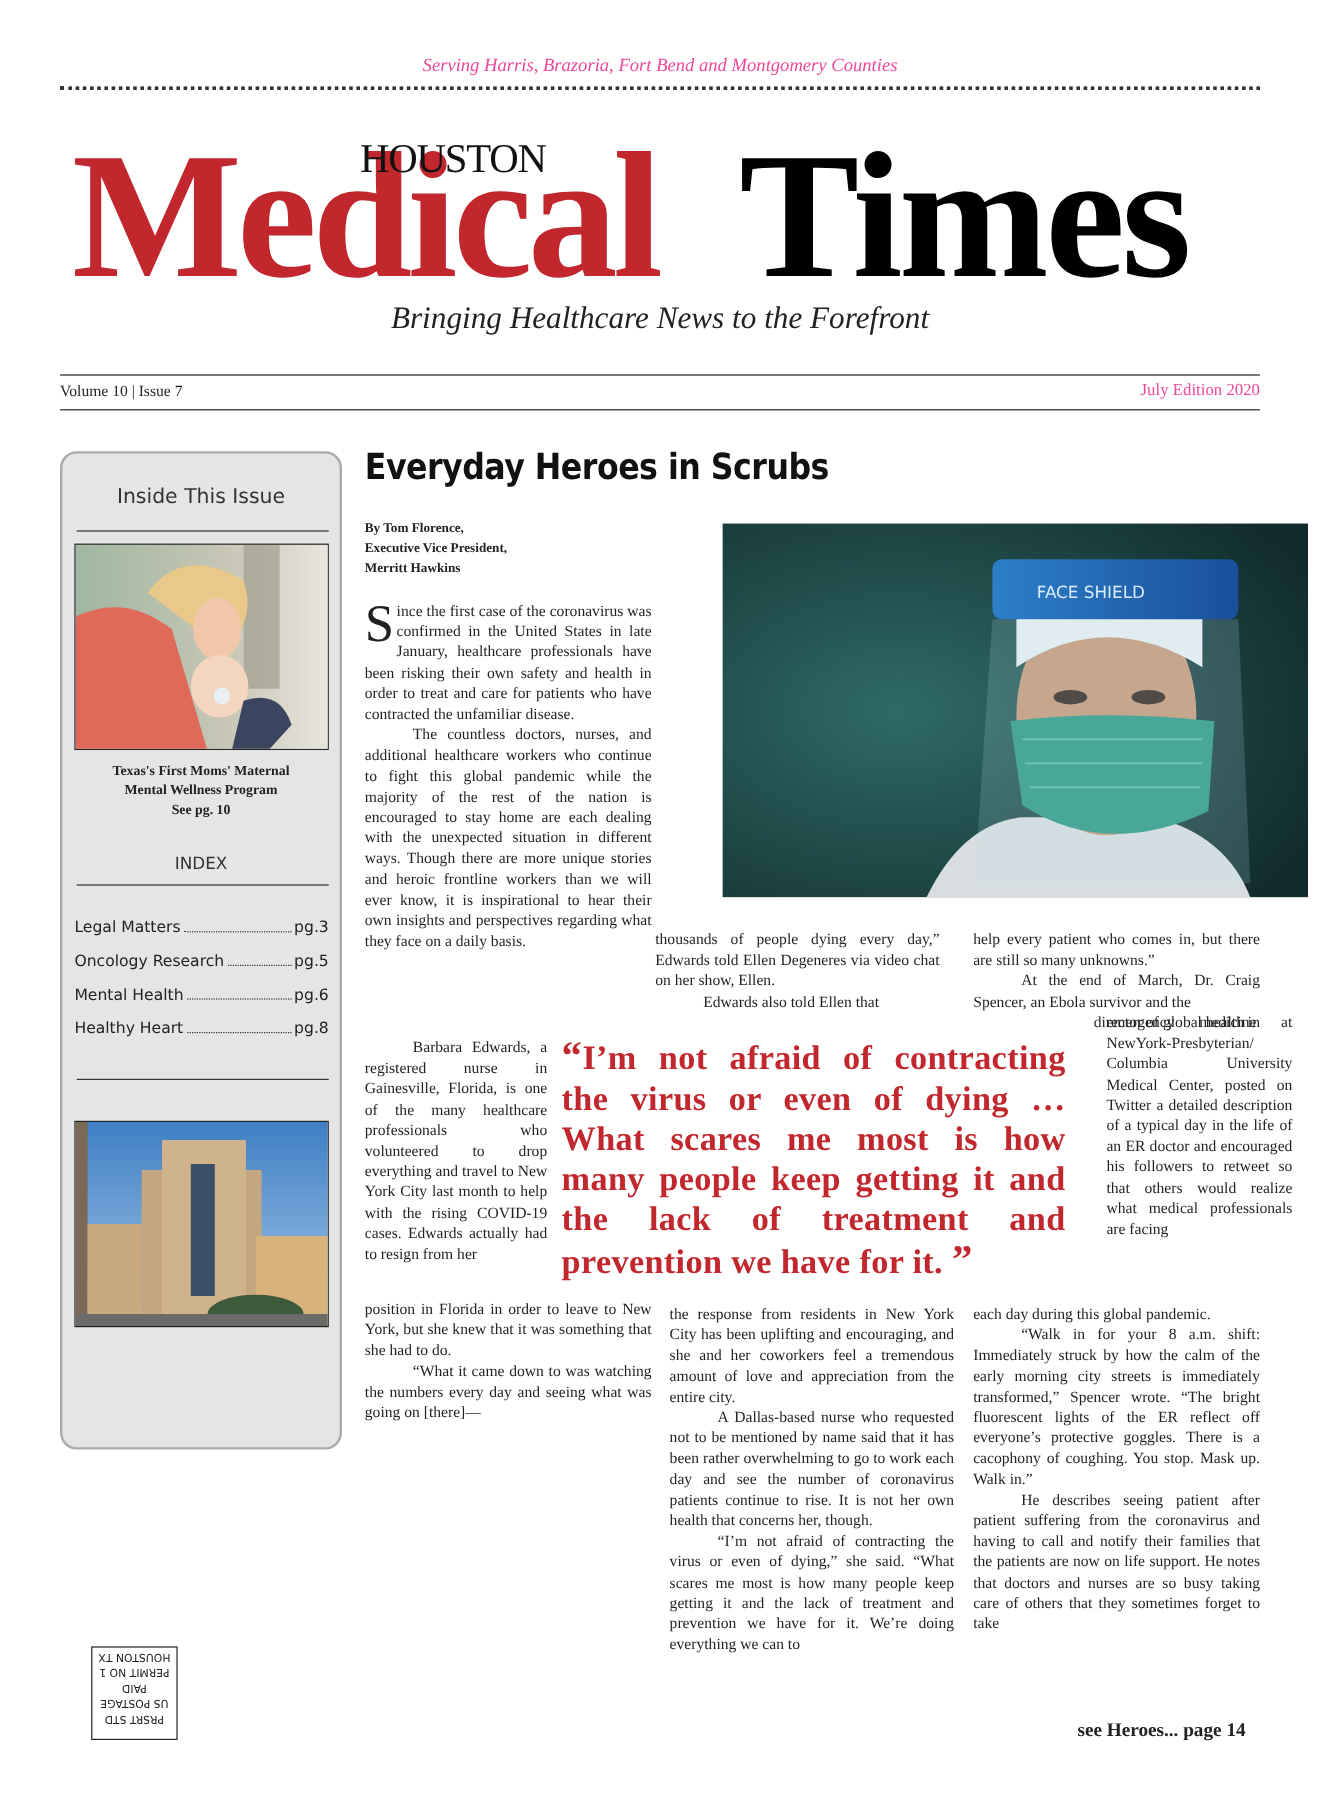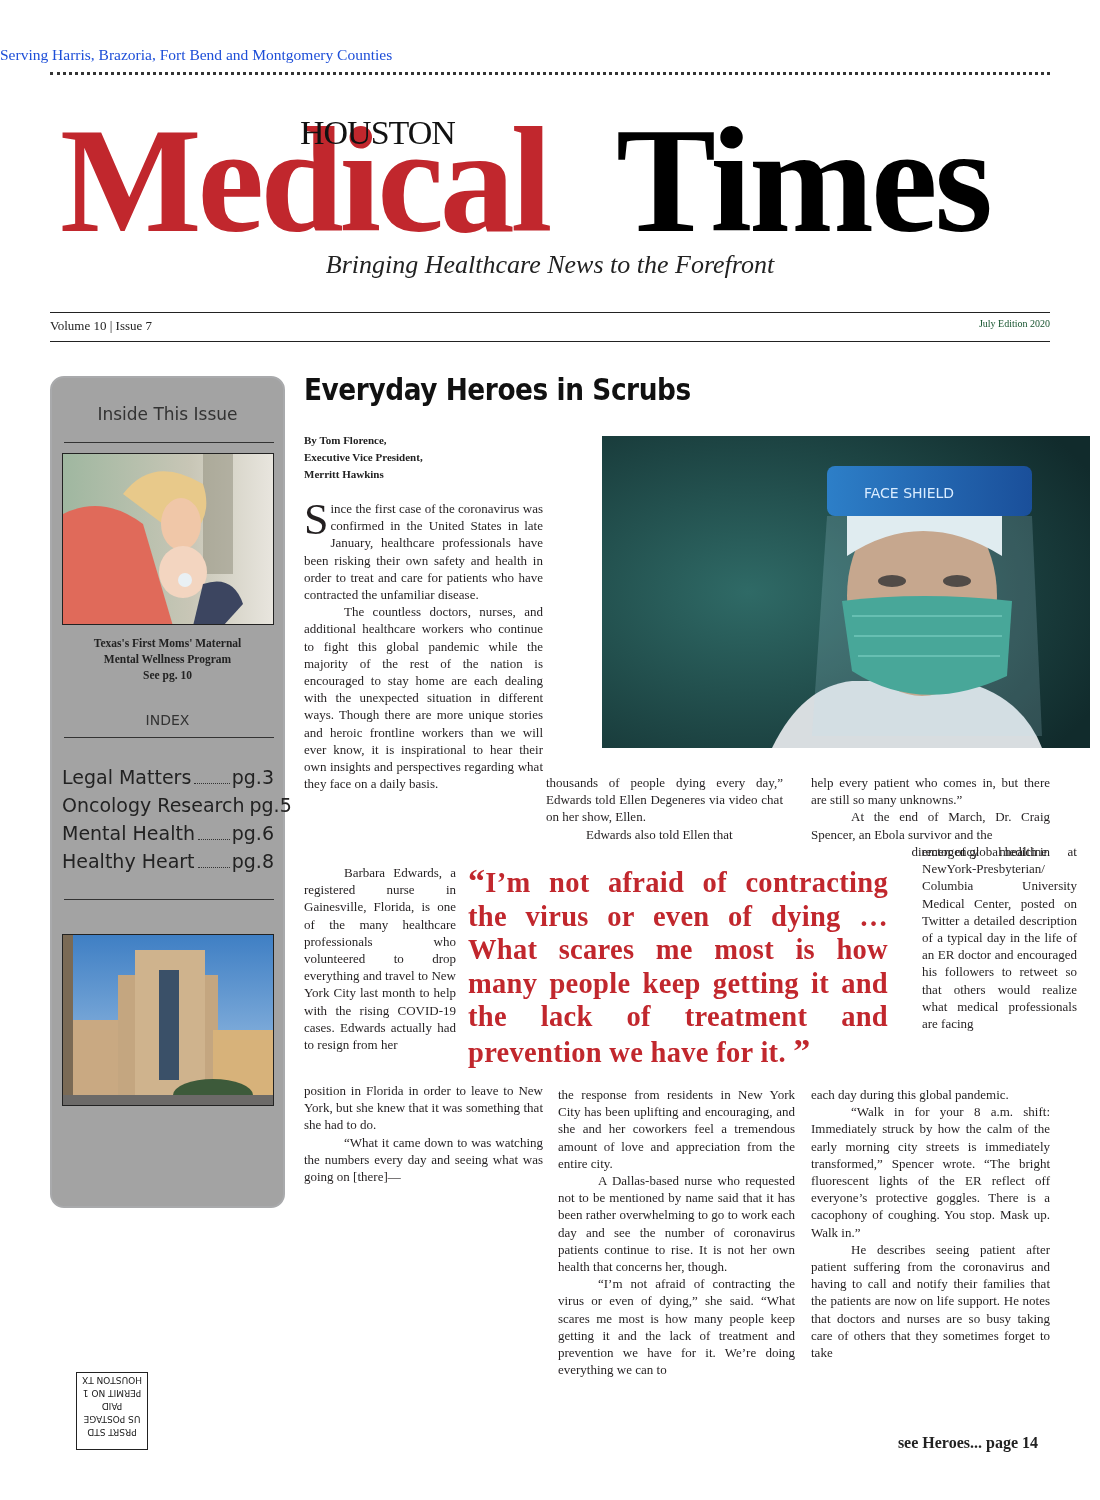--- a/index.html
+++ b/index.html
@@ -1,36 +1,36 @@
 <!DOCTYPE html>
 <html><head>
 <meta charset="utf-8">
 <style>
   html, body { margin:0; padding:0; background:#ffffff; }
   body { width:1100px; height:1500px; position:relative; overflow:hidden; color:#231f20; font-family:"Liberation Serif", "DejaVu Serif", serif; }
   .abs { position:absolute; }
-  .serving { left:0; width:1100px; top:46px; text-align:left; font-size:15.5px; color:#1d4ed8; }
+  .serving { left:0; width:1100px; top:46px; text-align:center; font-style:italic; font-size:15.5px; color:#ec4899; }
   .dots { left:50px; width:1000px; top:72px; height:0; border-top:3px dotted #333; }
   .mast { left:60px; top:100px; width:990px; height:170px; }
   .mast .medical { position:absolute; left:0; top:0; font-family:"Liberation Serif", serif; font-weight:bold; font-size:150px; color:#c1272d; letter-spacing:-4px; line-height:160px; }
   .mast .times { position:absolute; left:556px; top:0; font-family:"Liberation Serif", serif; font-weight:bold; font-size:150px; color:#000; letter-spacing:-3px; line-height:160px; }
   .mast .houston { position:absolute; left:240px; top:14px; font-family:"Liberation Serif", serif; font-size:34px; color:#111; letter-spacing:-1px; background:transparent; }
   .tagline { left:0; width:1100px; top:250px; text-align:center; font-style:italic; font-size:26px; color:#222; }
   .rule-top { left:50px; width:1000px; top:312px; border-top:1.5px solid #222; }
   .rule-bot { left:50px; width:1000px; top:341px; border-top:1.5px solid #222; }
   .vol { left:50px; top:318px; font-size:13px; color:#222; }
-  .edition { right:50px; top:318px; font-size:10px; color:#14532d; }
-
-  .sidebar { left:50px; top:376px; width:235px; height:832px; background:#a3a3a3; border:2px solid #a9aaac; border-radius:14px; box-sizing:border-box; }
+  .edition { right:50px; top:318px; font-size:14px; color:#ec4899; }
+
+  .sidebar { left:50px; top:376px; width:235px; height:832px; background:#e5e5e5; border:2px solid #a9aaac; border-radius:14px; box-sizing:border-box; }
   .sb-title { position:absolute; left:0; width:231px; top:26px; text-align:center; font-family:"DejaVu Sans", sans-serif; font-size:17px; color:#333; }
   .sb-rule { position:absolute; left:12px; width:210px; border-top:1.5px solid #333; }
   .sb-photo { position:absolute; left:10px; width:212px; border:1.5px solid #222; box-sizing:border-box; overflow:hidden; }
   .sb-cap { position:absolute; left:0; width:231px; text-align:center; font-weight:bold; font-size:11.5px; line-height:16px; color:#222; }
   .sb-index-title { position:absolute; left:0; width:231px; top:334px; text-align:center; font-family:"DejaVu Sans", sans-serif; font-size:14px; color:#333; }
-  .sb-index { position:absolute; left:10px; width:212px; top:388px; font-family:"DejaVu Sans", sans-serif; font-size:19px; color:#222; }
+  .sb-index { position:absolute; left:10px; width:212px; top:388px; font-family:"DejaVu Sans", sans-serif; font-size:13px; color:#222; }
   .sb-index .row { display:flex; align-items:baseline; height:28px; }
   .sb-index .lbl { white-space:nowrap; }
   .sb-index .leader { flex:1; border-bottom:1.5px dotted #333; margin:0 2px 3px 3px; }
   .sb-index .pg { white-space:nowrap; }
 
   .postage { left:76px; top:1372px; width:72px; height:78px; border:1.5px solid #222; box-sizing:border-box; }
   .postage .inner { transform:rotate(180deg); font-family:"DejaVu Sans", sans-serif; font-size:9px; line-height:13px; text-align:center; padding-top:6px; color:#222; }
 
   .headline { left:304px; top:372px; font-family:"DejaVu Sans", sans-serif; font-weight:bold; font-size:30px; letter-spacing:-0.5px; color:#111; transform:scaleX(0.88); transform-origin:left top; white-space:nowrap; }
   .byline { left:304px; top:432px; font-weight:bold; font-size:11px; line-height:17px; color:#222; }

